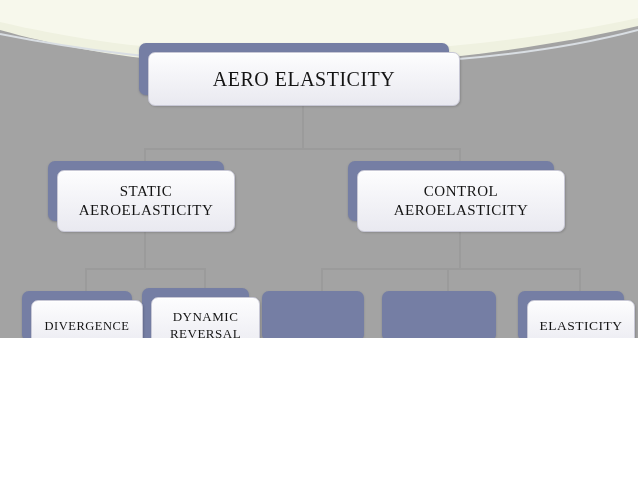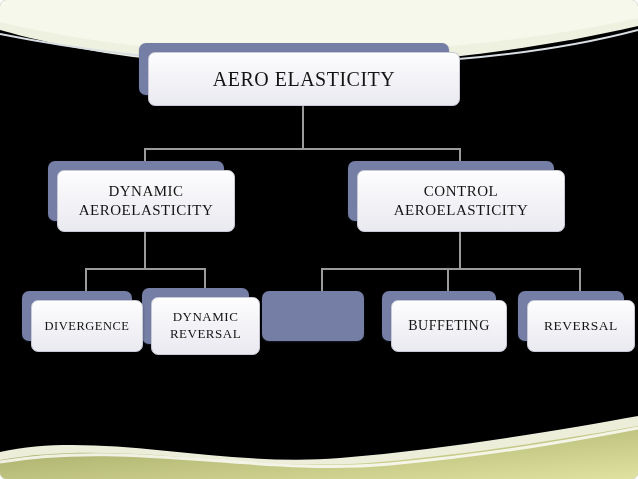--- a/index.html
+++ b/index.html
@@ -1,23 +1,22 @@
 <!DOCTYPE html>
 <html><head>
 <meta charset="utf-8">
 <style>
   html,body{margin:0;padding:0;background:#ffffff;}
   .slide{
     position:relative;
-    width:638px;height:479px;
-    background:#000000;
+    width:638px;height:338px;
+    background:#a3a3a3;
     overflow:hidden;
     font-family:"Liberation Serif", serif;
     outline:1px solid #e3e3e3;
-    border-radius:7px;
   }
   .bg{position:absolute;left:0;top:0;z-index:0;}
   .hline,.vline{position:absolute;background:#9b9b9b;z-index:1;}
   .hline{height:2px;}
   .vline{width:2px;}
   .slab{
     position:absolute;
     background:#757ea4;
     border-radius:7px;
     z-index:2;
@@ -73,43 +72,40 @@
   <div class="vline" style="left:447px;top:268px;height:34px"></div>
   <div class="vline" style="left:579px;top:268px;height:34px"></div>
 
   <div class="slab" style="left:139px;top:43px;width:310px;height:52px"></div>
   <div class="face" style="left:148px;top:52px;width:310px;height:52px;font-size:20px">
     <span>AERO ELASTICITY</span>
   </div>
 
   <div class="slab" style="left:48px;top:161px;width:176px;height:60px"></div>
   <div class="face" style="left:57px;top:170px;width:176px;height:60px;font-size:15px">
-    <span style="max-width:150px">DYNAMIC AEROELASTICITY</span>
+    <span style="max-width:150px">STATIC AEROELASTICITY</span>
   </div>
 
   <div class="slab" style="left:348px;top:161px;width:206px;height:60px"></div>
   <div class="face" style="left:357px;top:170px;width:206px;height:60px;font-size:15px">
     <span style="max-width:165px">CONTROL AEROELASTICITY</span>
   </div>
 
   <div class="slab" style="left:22px;top:291px;width:110px;height:50px"></div>
   <div class="face" style="left:31px;top:300px;width:110px;height:50px;font-size:12.5px">
     <span>DIVERGENCE</span>
   </div>
 
   <div class="slab" style="left:142px;top:288px;width:107px;height:56px"></div>
   <div class="face" style="left:151px;top:297px;width:107px;height:56px;font-size:13px">
     <span style="max-width:80px">DYNAMIC REVERSAL</span>
   </div>
 
   <div class="slab" style="left:262px;top:291px;width:102px;height:50px"></div>
 
   <div class="slab" style="left:382px;top:291px;width:114px;height:50px"></div>
-  <div class="face" style="left:391px;top:300px;width:114px;height:50px;font-size:14px">
-    <span>BUFFETING</span>
-  </div>
 
   <div class="slab" style="left:518px;top:291px;width:106px;height:50px"></div>
   <div class="face" style="left:527px;top:300px;width:106px;height:50px;font-size:13.5px">
-    <span>REVERSAL</span>
+    <span>ELASTICITY</span>
   </div>
 
 </div>
 
 </body></html>

